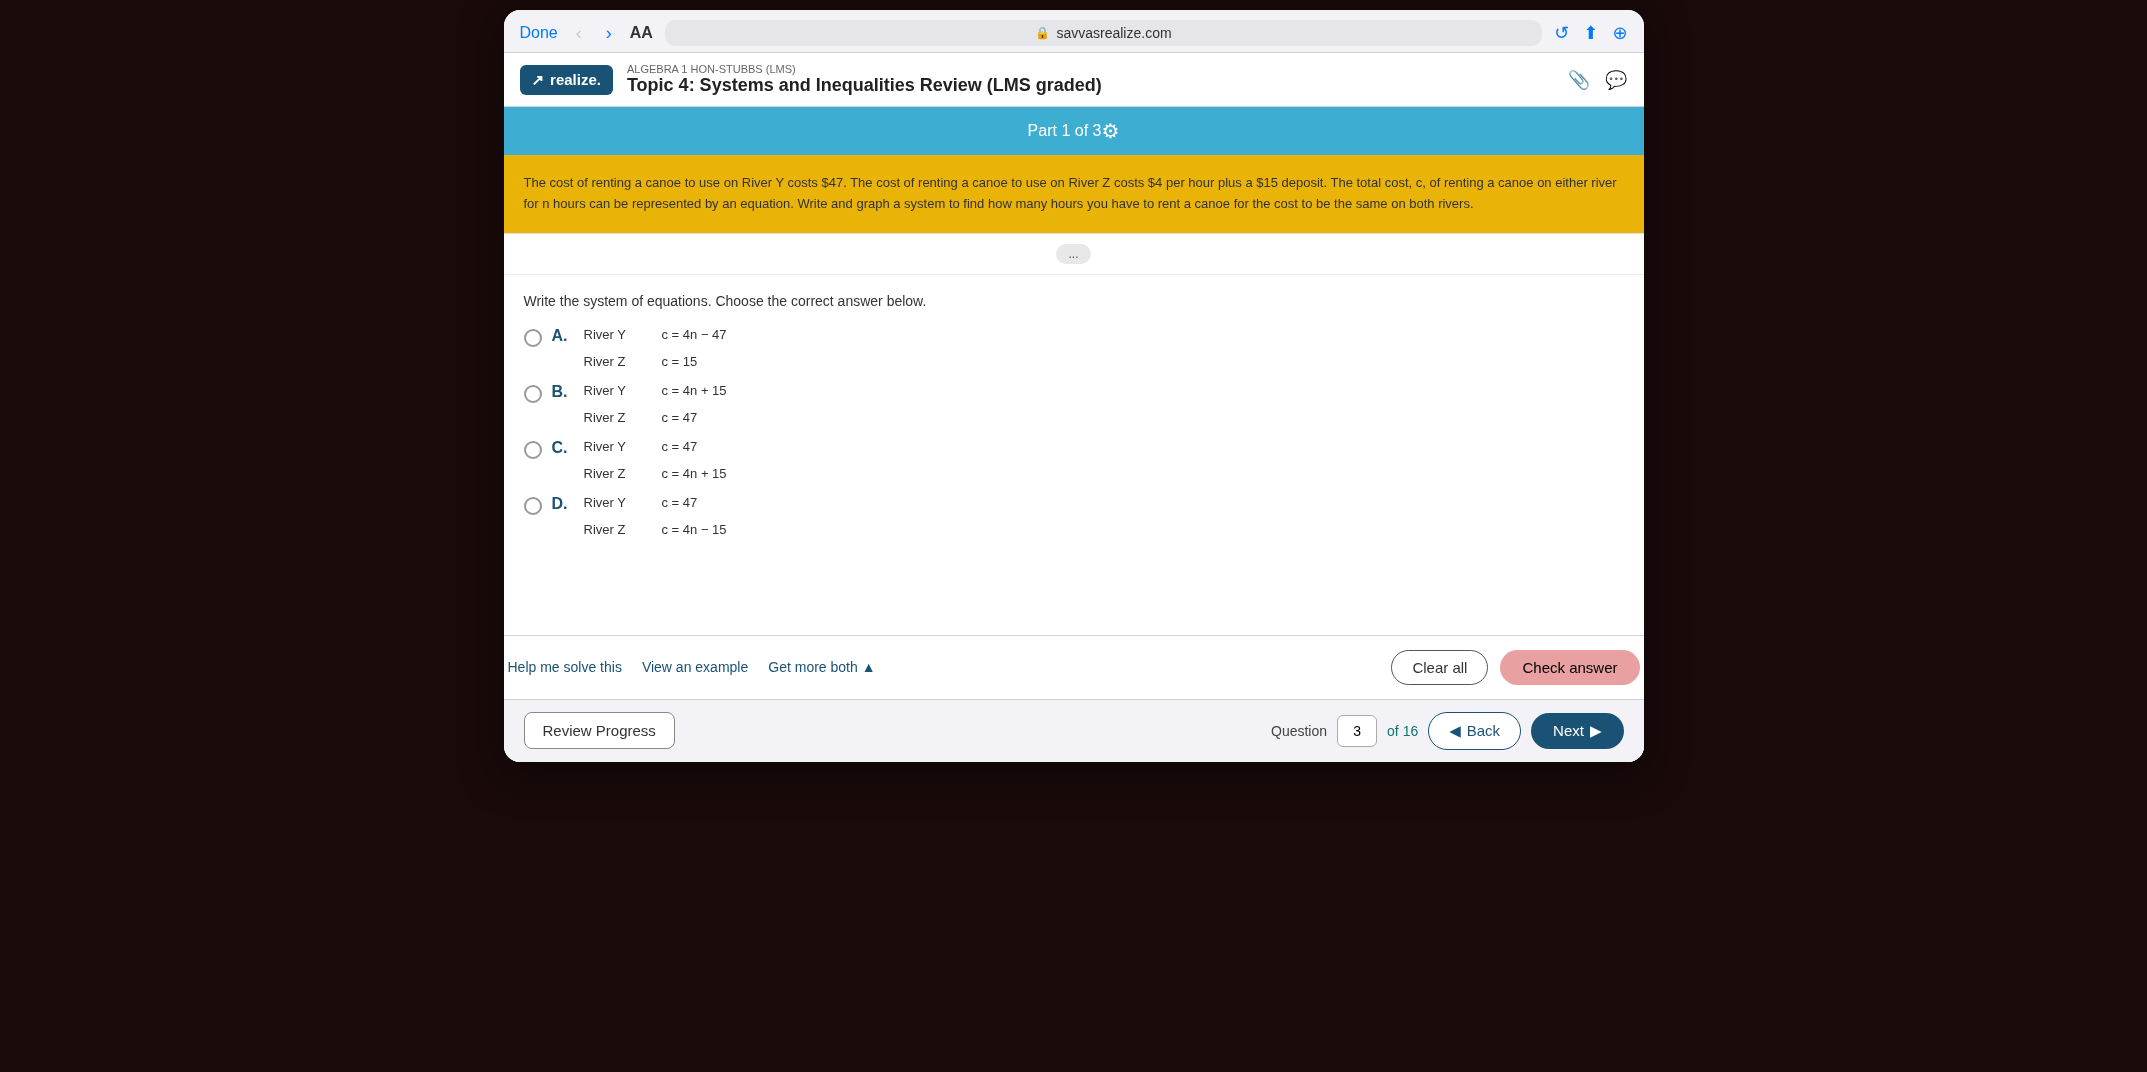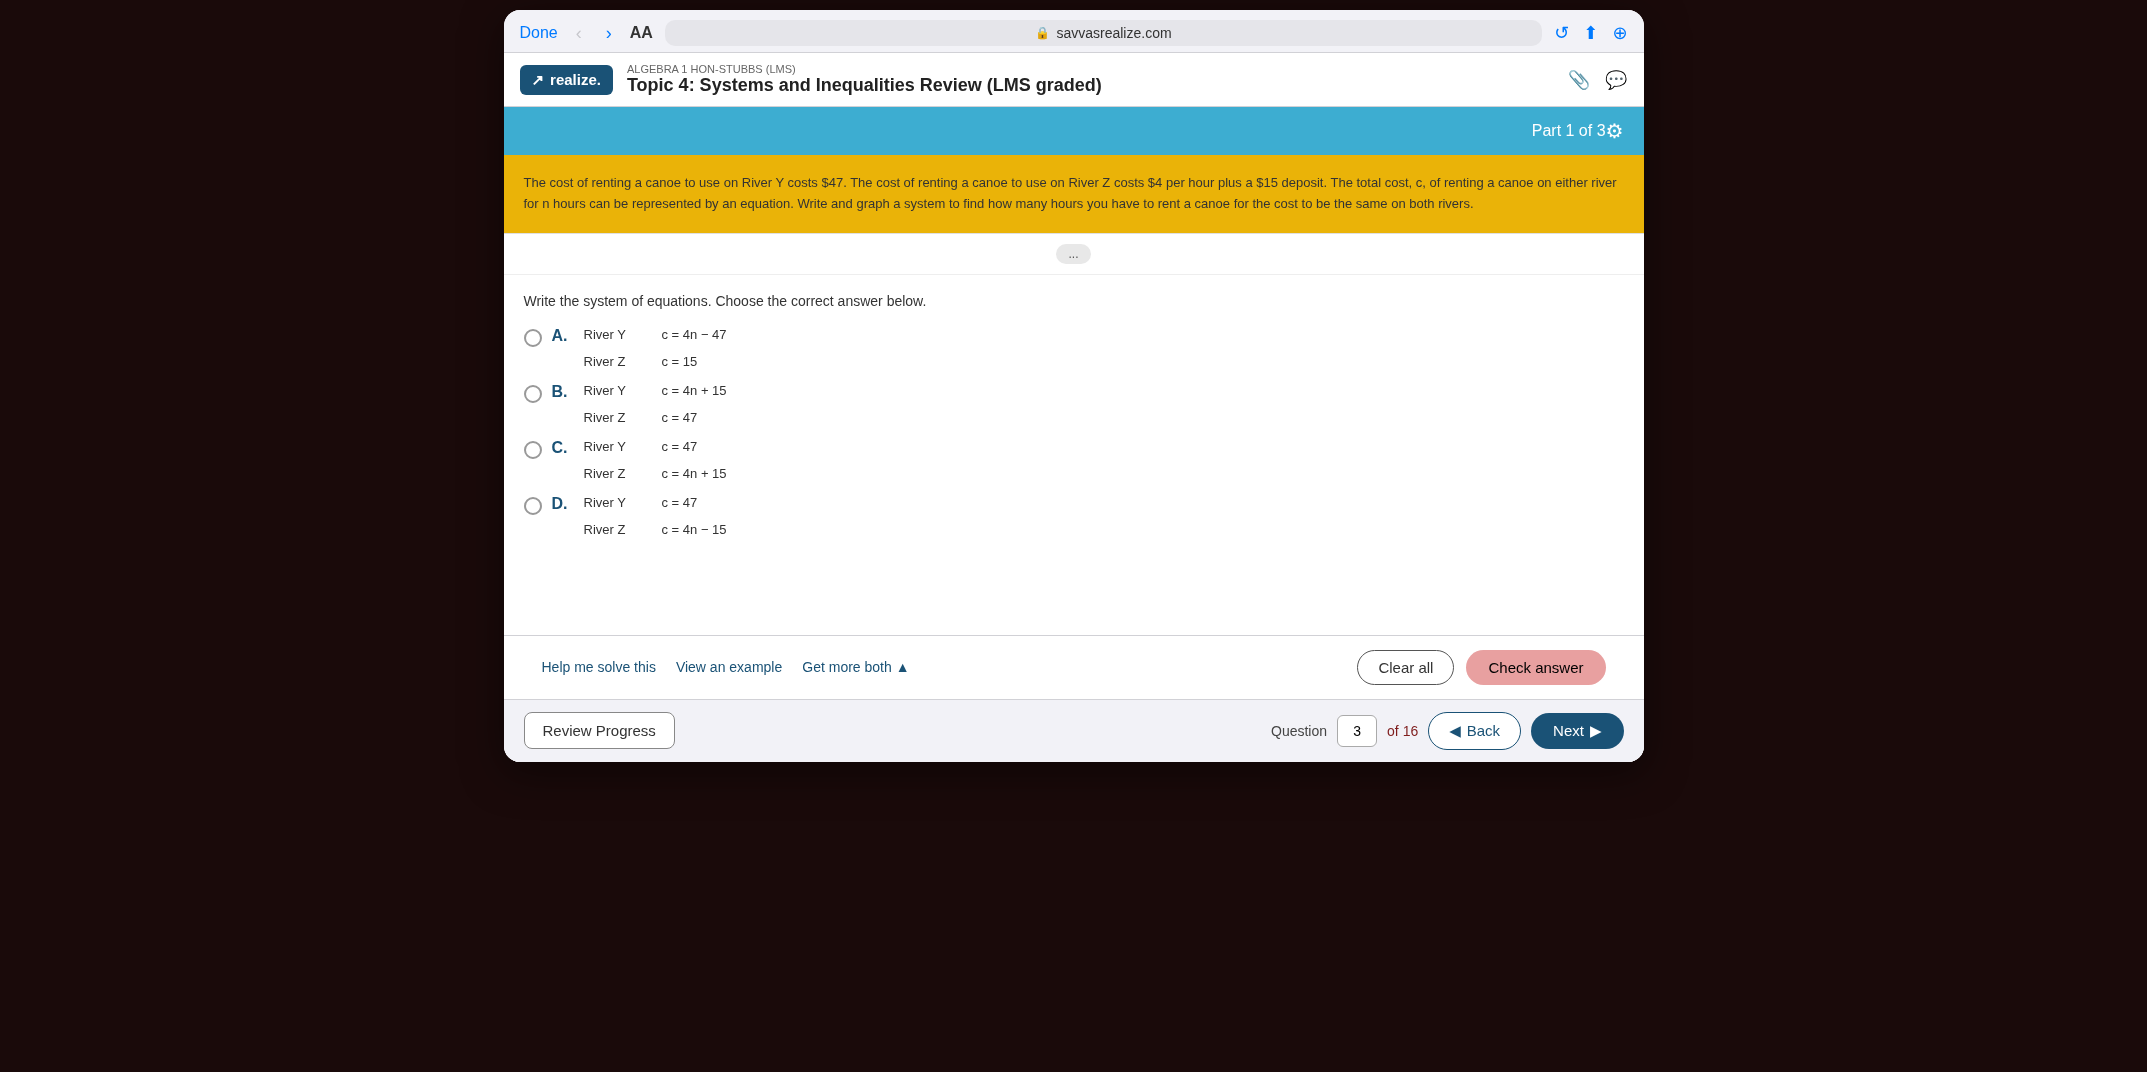--- a/index.html
+++ b/index.html
@@ -139,21 +139,21 @@
       background: #f8f8f8;
       padding: 0;
     }
 
     
     .part-header {
       background: #3dadd1;
       padding: 12px 20px;
       display: flex;
       align-items: center;
-      justify-content: flex-end;
+      justify-content: center;
     }
 
     .part-label {
       color: white;
       font-size: 16px;
       font-weight: 500;
     }
 
     .settings-icon {
       color: white;
@@ -253,21 +253,21 @@
     .option-letter {
       font-weight: 600;
       color: #1a5276;
       min-width: 24px;
     }
 
     
     .bottom-toolbar {
       background: white;
       border-top: 1px solid #d1d1d6;
-      padding: 14px 38px;
+      padding: 14px 4px;
       display: flex;
       align-items: center;
       justify-content: space-between;
     }
 
     .help-links {
       display: flex;
       align-items: center;
       gap: 20px;
     }
@@ -354,21 +354,21 @@
       width: 40px;
       height: 32px;
       border: 1.5px solid #aaa;
       border-radius: 6px;
       text-align: center;
       font-size: 14px;
     }
 
     .of-total {
       font-size: 14px;
-      color: #7f1d1d;
+      color: #0f766e;
     }
 
     .back-btn {
       background: white;
       border: 1.5px solid #1a5276;
       border-radius: 20px;
       padding: 9px 20px;
       font-size: 15px;
       color: #1a5276;
       cursor: pointer;

